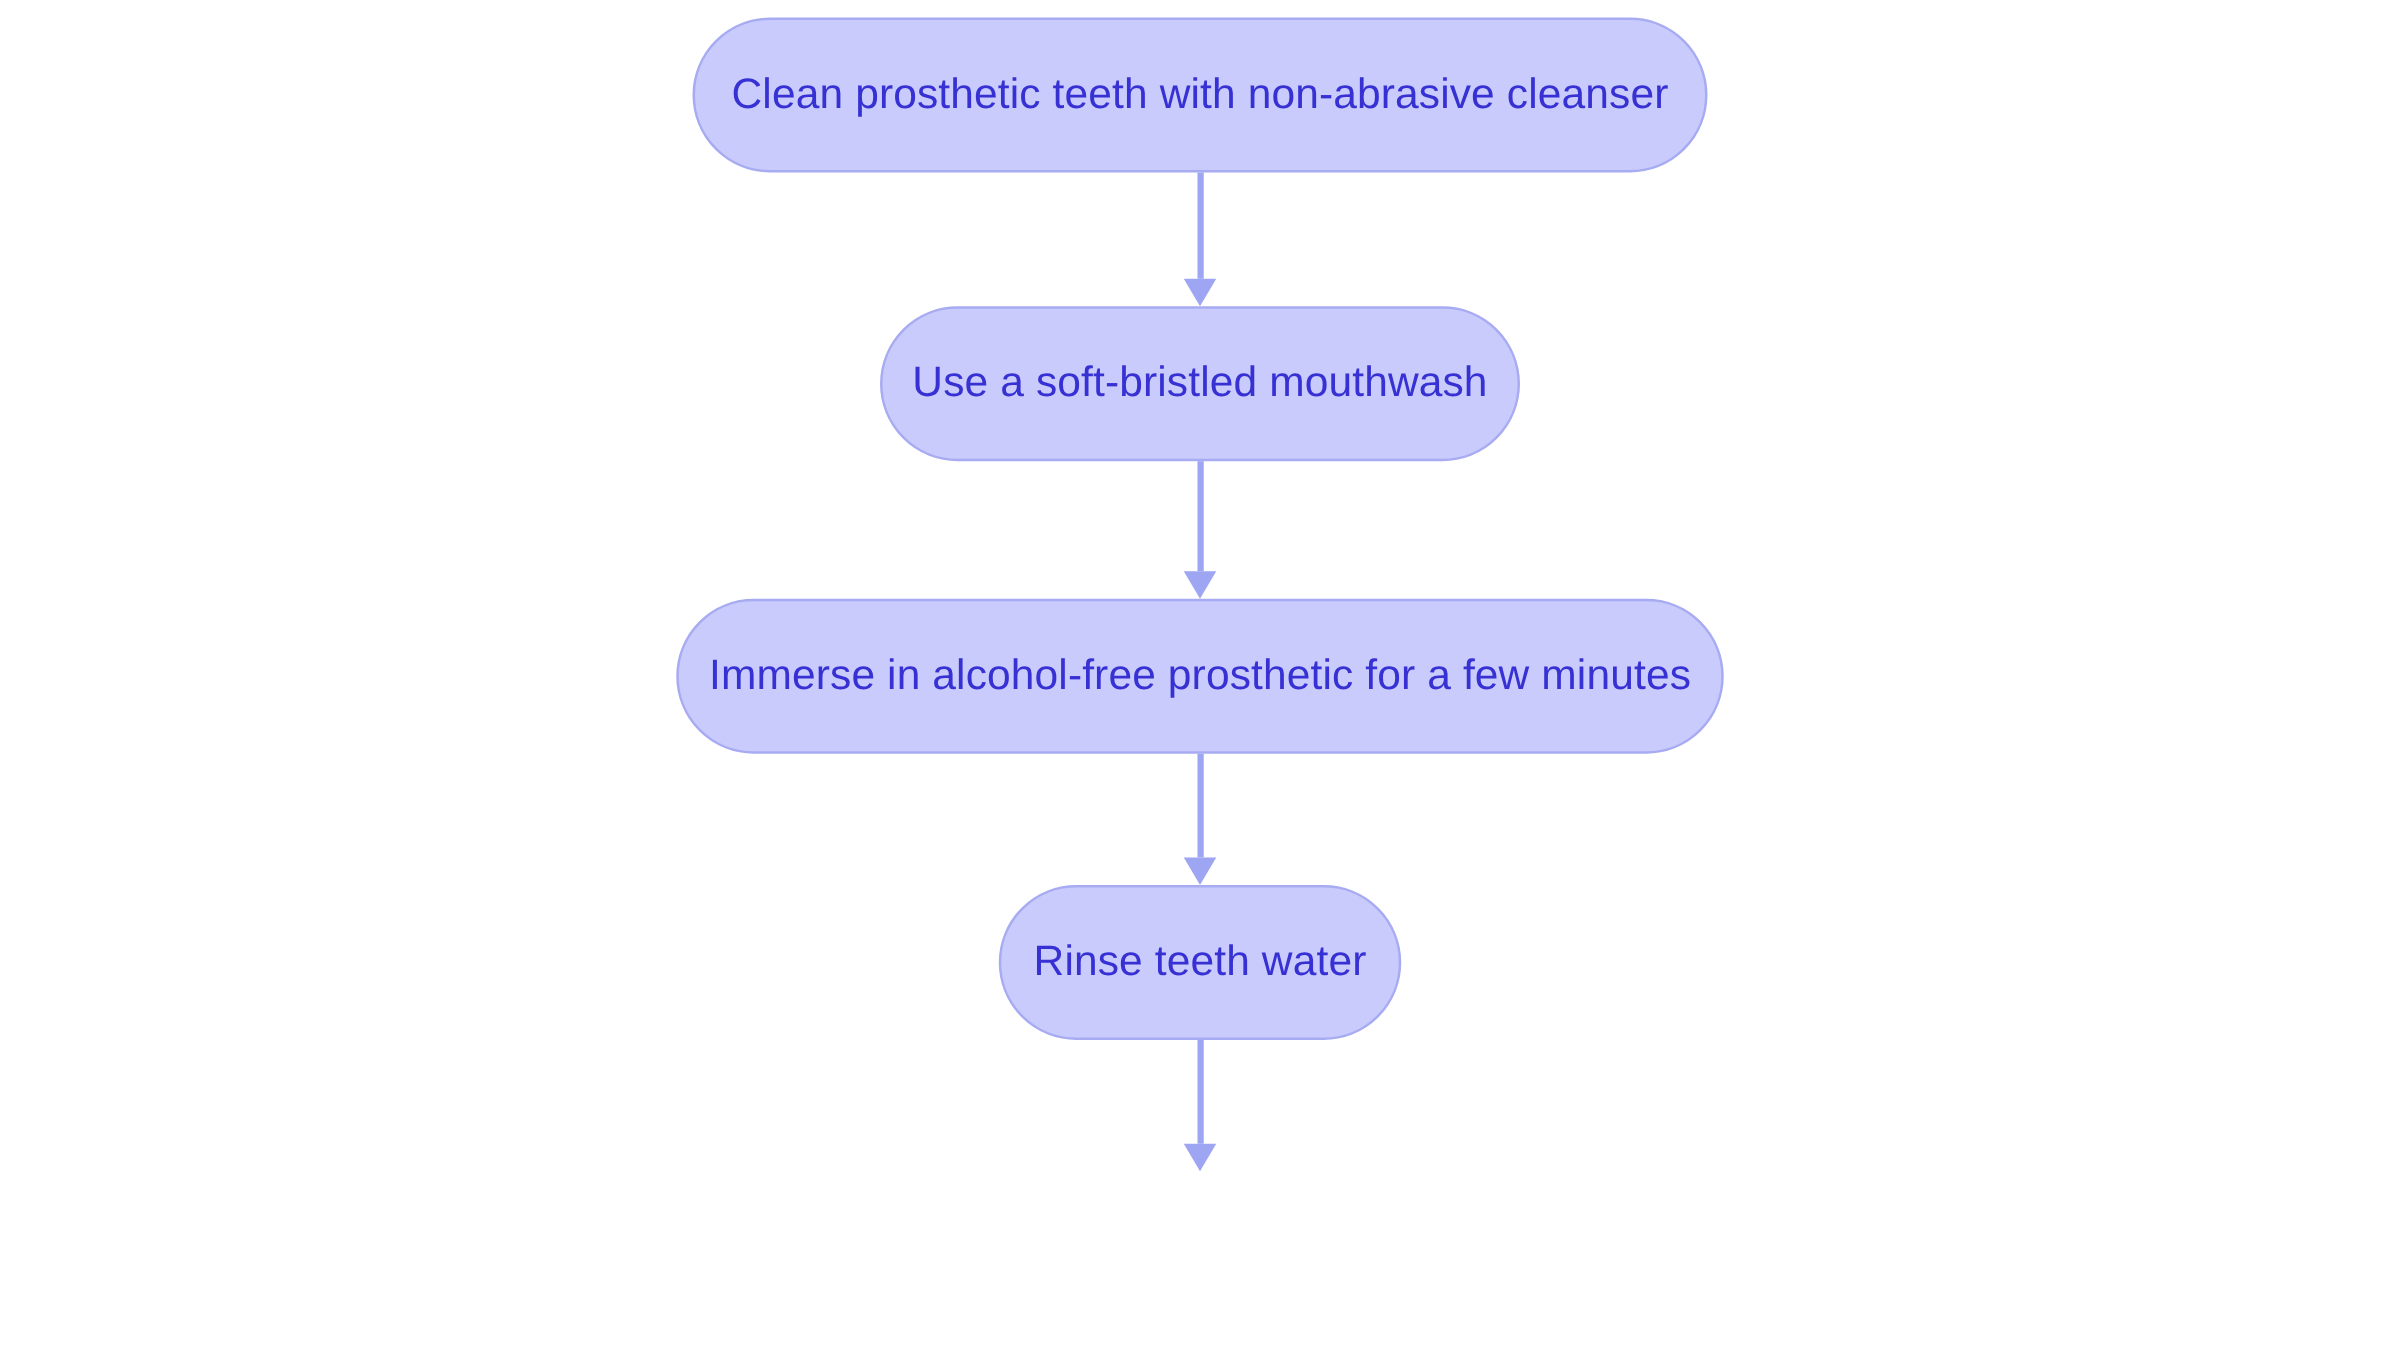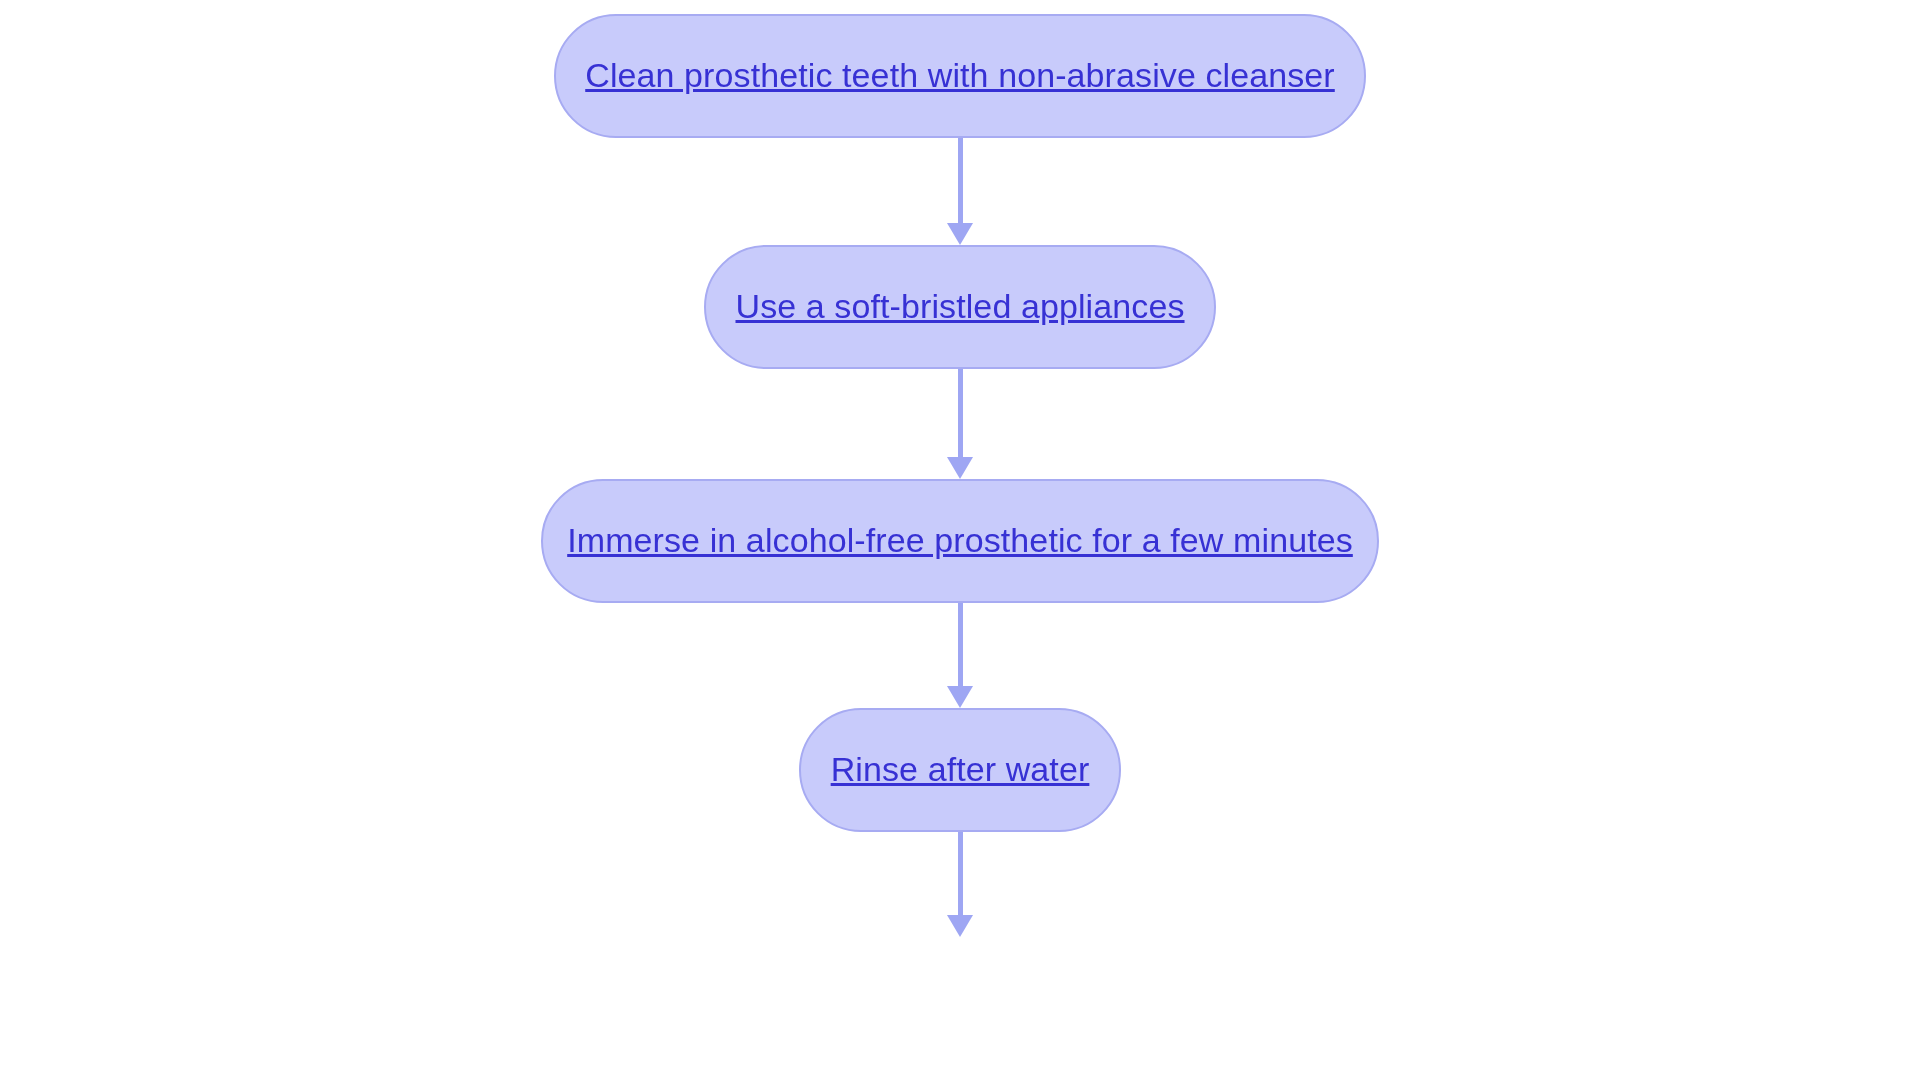--- a/index.html
+++ b/index.html
@@ -48,21 +48,20 @@
     flex: 0 0 auto;
   }
 
   .node-label {
     color: #3731d4;
     font-size: 34px;
     line-height: 1.15;
     white-space: nowrap;
     letter-spacing: 0.1px;
     font-weight: 400;
-    text-decoration: underline;
   }
 
   .connector {
     width: 40px;
     flex: 0 0 auto;
     display: flex;
     flex-direction: column;
     align-items: center;
     justify-content: flex-start;
   }
@@ -97,39 +96,39 @@
     <div class="node" style="width:812px">
       <span class="node-label">Clean prosthetic teeth with non-abrasive cleanser</span>
     </div>
 
     <div class="connector gap-1">
       <div class="connector-line"></div>
       <div class="connector-head"></div>
     </div>
 
     <div class="node" style="width:512px">
-      <span class="node-label">Use a soft-bristled appliances</span>
+      <span class="node-label">Use a soft-bristled mouthwash</span>
     </div>
 
     <div class="connector gap-2">
       <div class="connector-line"></div>
       <div class="connector-head"></div>
     </div>
 
     <div class="node" style="width:838px">
       <span class="node-label">Immerse in alcohol-free prosthetic for a few minutes</span>
     </div>
 
     <div class="connector gap-3">
       <div class="connector-line"></div>
       <div class="connector-head"></div>
     </div>
 
     <div class="node" style="width:322px">
-      <span class="node-label">Rinse after water</span>
+      <span class="node-label">Rinse teeth water</span>
     </div>
 
     <div class="connector gap-4">
       <div class="connector-line"></div>
       <div class="connector-head"></div>
     </div>
 
 
   </div>
 </div>

